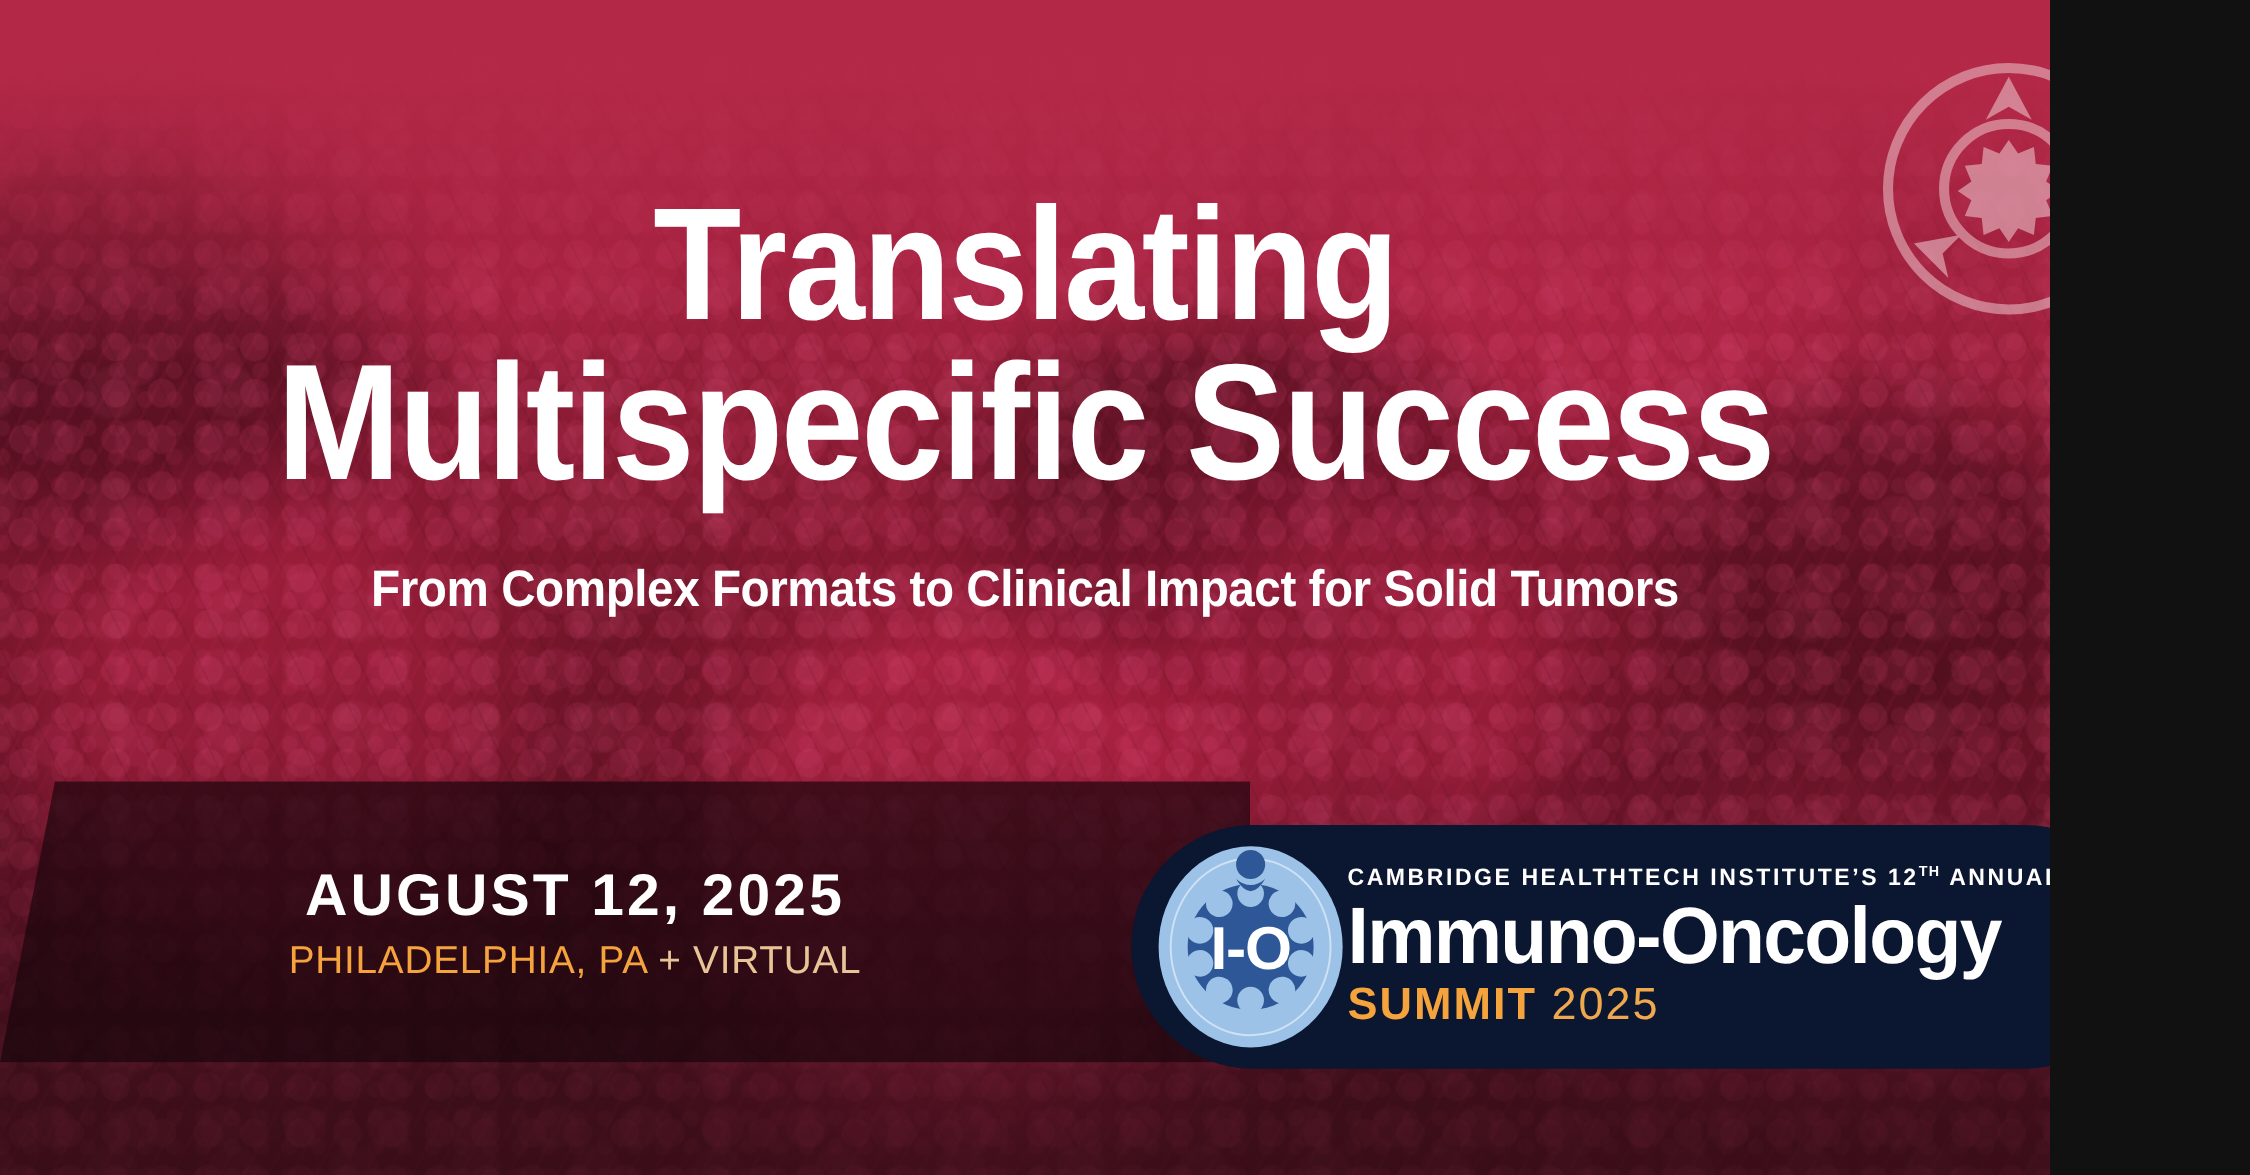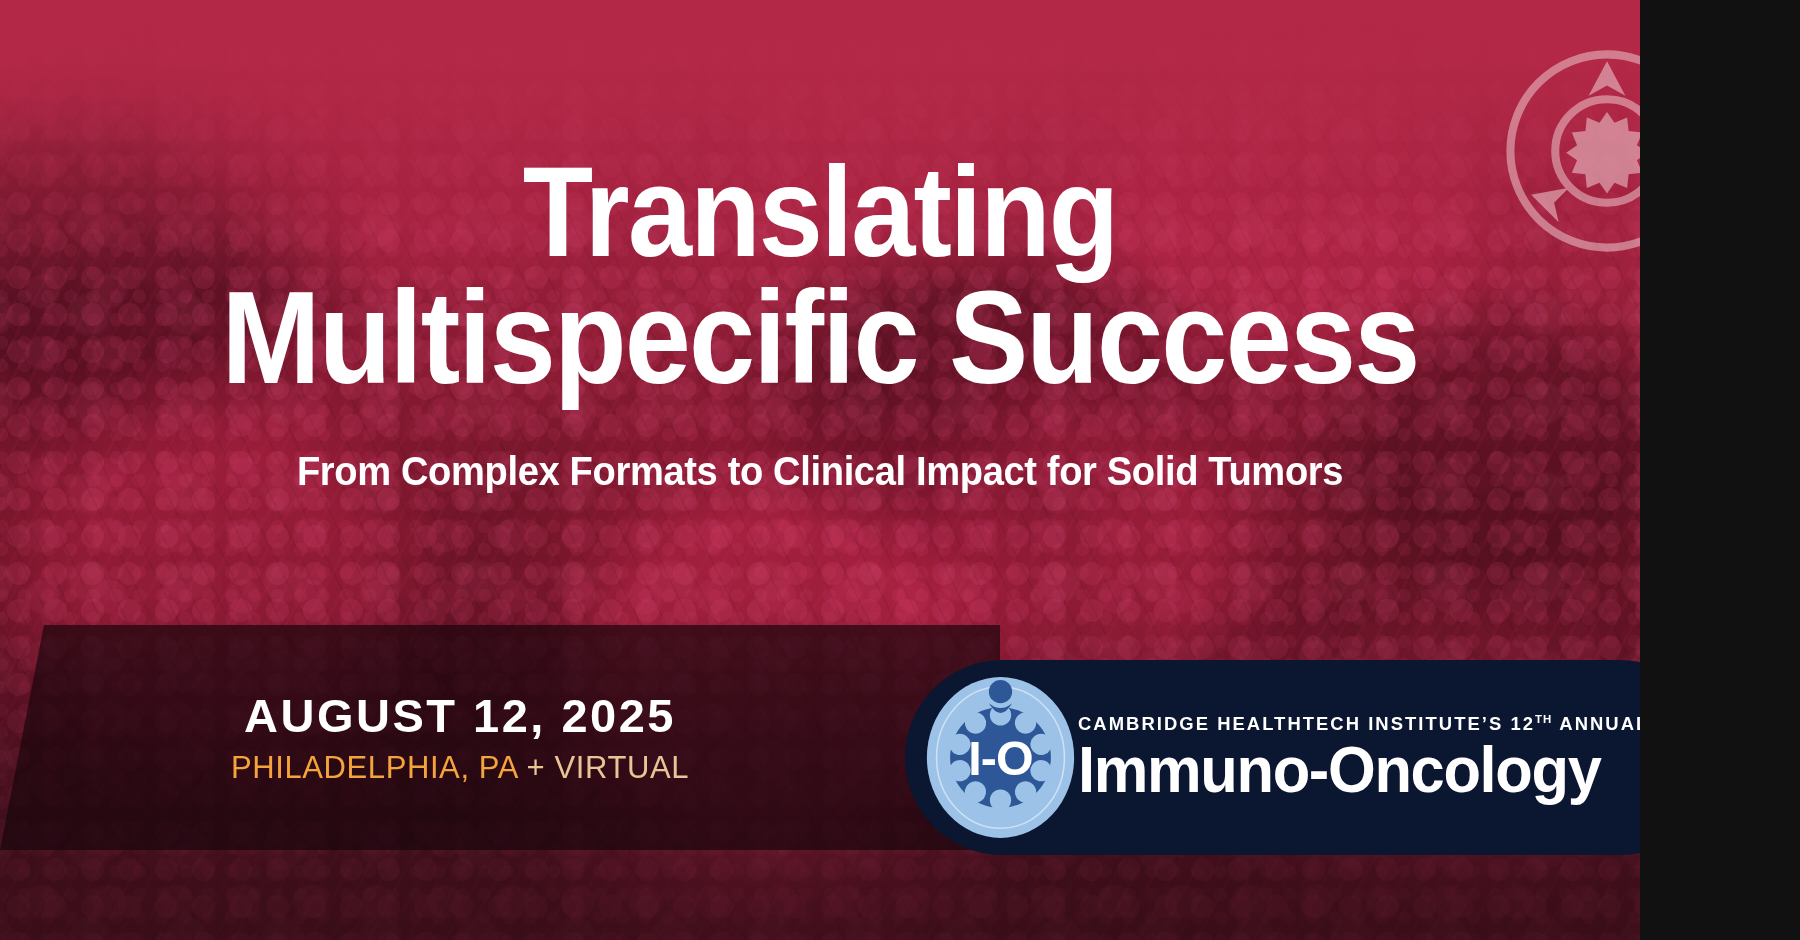--- a/index.html
+++ b/index.html
@@ -293,17 +293,21 @@
         </g>
         <text x="80" y="103" text-anchor="middle" font-family="Liberation Sans, sans-serif" font-size="50" font-weight="700" fill="#ffffff" letter-spacing="-1">I-O</text>
       </svg>
     </div>
 
     <div class="logo-text">
       <div class="chi-line">
         <span>CAMBRIDGE HEALTHTECH INSTITUTE’S 12</span><sup>TH</sup>&nbsp;<span>ANNUAL</span>
       </div>
       <div class="io-word">Immuno-Oncology</div>
+      <div class="summit-line">
+        <span class="summit">SUMMIT</span>
+        <span class="year">2025</span>
+      </div>
     </div>
 
   </div>
 
 </div>
 
 </body></html>

